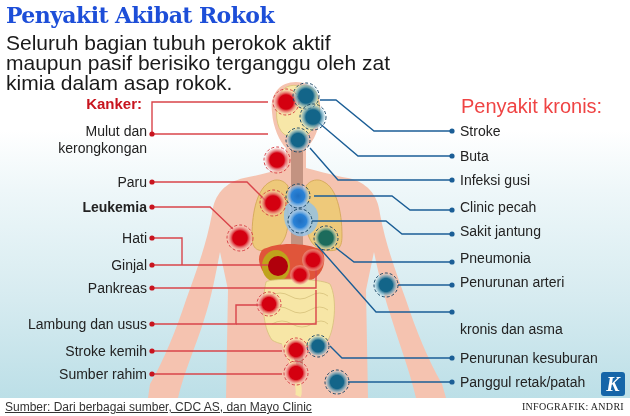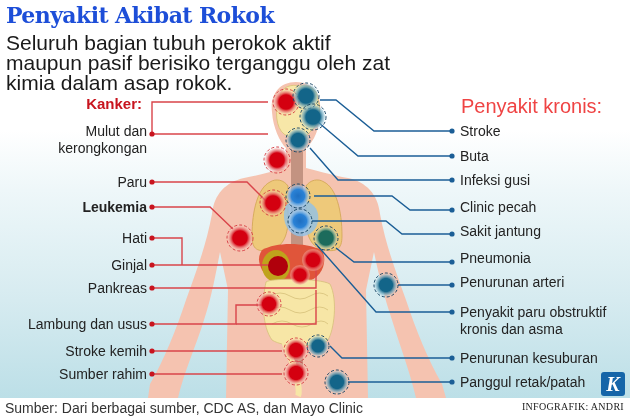--- a/index.html
+++ b/index.html
@@ -8,21 +8,21 @@
   .bg { position:absolute; left:0; top:0; width:630px; height:398px;
         background:linear-gradient(to bottom,#ffffff 0px,#ffffff 130px,#eef7f9 190px,#d6ebf0 300px,#bcdfe7 398px); }
   .title { position:absolute; left:6px; top:2px; font-family:"DejaVu Serif", serif; font-weight:bold;
            font-size:22px; color:#1d4ed8; letter-spacing:-0.6px; }
   .subtitle { position:absolute; left:6px; top:33px; font-size:21px; line-height:20px; color:#1a1a1a; width:400px; }
   svg.art { position:absolute; left:0; top:0; }
   .lbl { position:absolute; font-size:14px; color:#222; line-height:17px; white-space:nowrap; }
   .lbl.l { text-align:right; }
   .head-k { position:absolute; right:488px; top:95px; font-size:15px; font-weight:bold; color:#c8141e; }
   .head-p { position:absolute; left:461px; top:95px; font-size:20px; font-weight:normal; color:#ef4444; }
-  .footer-src { position:absolute; left:5px; top:400px; font-size:14px; color:#333; }
+  .footer-src { position:absolute; left:5px; top:400px; font-size:12px; color:#333;text-decoration:underline; }
   .footer-credit { position:absolute; right:6px; top:401px; font-family:"Liberation Serif", serif; font-size:10px; color:#222; letter-spacing:0.3px; }
   .logo { position:absolute; left:601px; top:372px; width:24px; height:24px; background:#1565a8; border-radius:3px;
           color:#fff; font-family:"Liberation Serif", serif; font-style:italic; font-weight:bold; font-size:20px;
           text-align:center; line-height:24px; }
 </style>
 </head>
 <body>
 
 <div class="bg"></div>
 
@@ -188,21 +188,21 @@
 
 <div class="head-p">Penyakit kronis:</div>
 <div class="lbl" style="left:460px;top:123px;">Stroke</div>
 <div class="lbl" style="left:460px;top:148px;">Buta</div>
 <div class="lbl" style="left:460px;top:172px;">Infeksi gusi</div>
 <div class="lbl" style="left:460px;top:199px;">Clinic pecah</div>
 <div class="lbl" style="left:460px;top:223px;">Sakit jantung</div>
 <div class="lbl" style="left:460px;top:250px;">Pneumonia</div>
 <div class="lbl" style="left:460px;top:274px;">Penurunan arteri</div>
 <div class="lbl" style="left:460px;top:304px;">
-  <span>Penyakit paru obstruktif</span><br>
+  <br>
   <span>kronis dan asma</span>
 </div>
 <div class="lbl" style="left:460px;top:350px;">Penurunan kesuburan</div>
 <div class="lbl" style="left:460px;top:374px;">Panggul retak/patah</div>
 
 <div class="logo">K</div>
 <div class="footer-src">Sumber: Dari berbagai sumber, CDC AS, dan Mayo Clinic</div>
 <div class="footer-credit">INFOGRAFIK: ANDRI</div>
 
 </body></html>

